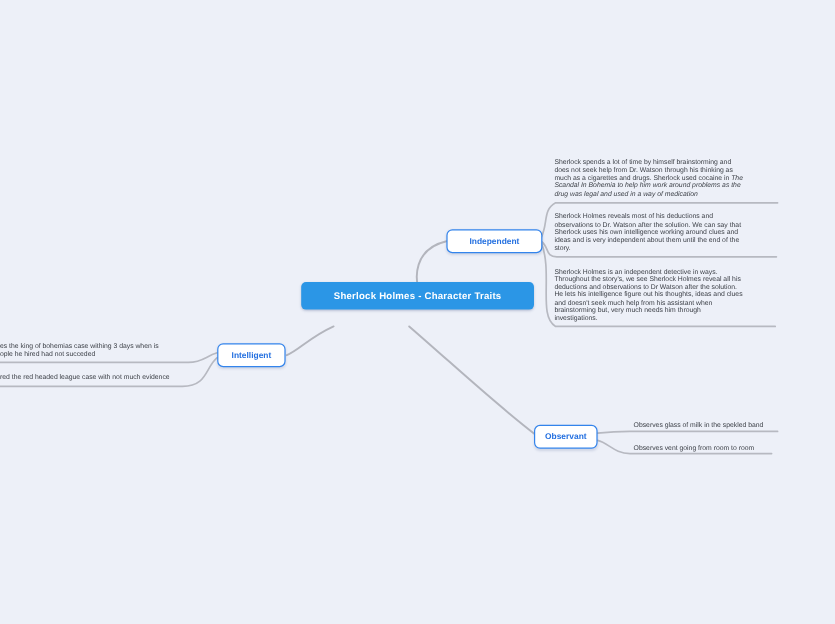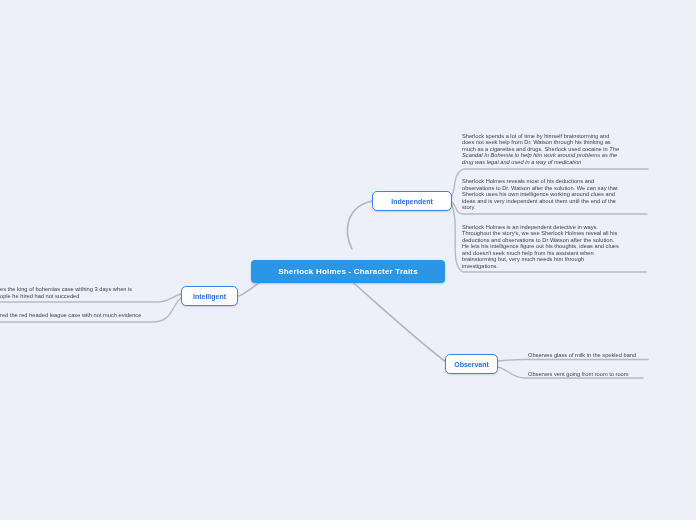--- a/index.html
+++ b/index.html
@@ -31,21 +31,21 @@
       <path d="M451 198 C457 186 452 175 463 169 L648 169"></path>
       <path d="M451 201 C458 206 454 214 464 214 L647 214"></path>
       <path d="M451 202 C461 227 448 264 463 272 L646 272"></path>
       <path d="M181 294 C171 297 169 302 157 302 L-2 302"></path>
       <path d="M181 298 C171 306 173 322 152 322 L-2 322"></path>
       <path d="M498 361 C507 360 512 359.5 525 359.5 L648 359.5"></path>
       <path d="M498 367 C507 369 512 378 525 378 L643 378"></path>
     </g>
   </svg>
 
-  <div class="node node-root" style="left:251px;top:260px;width:194px;height:23px;">
+  <div class="node node-root" style="left:251px;top:235px;width:194px;height:23px;">
     <span>Sherlock Holmes - Character Traits</span>
   </div>
 
   <div class="node node-topic" style="left:372px;top:191px;width:80px;height:20px;">
     <span>Independent</span>
   </div>
 
   <div class="node node-topic" style="left:181px;top:286px;width:57px;height:20px;">
     <span>Intelligent</span>
   </div>

